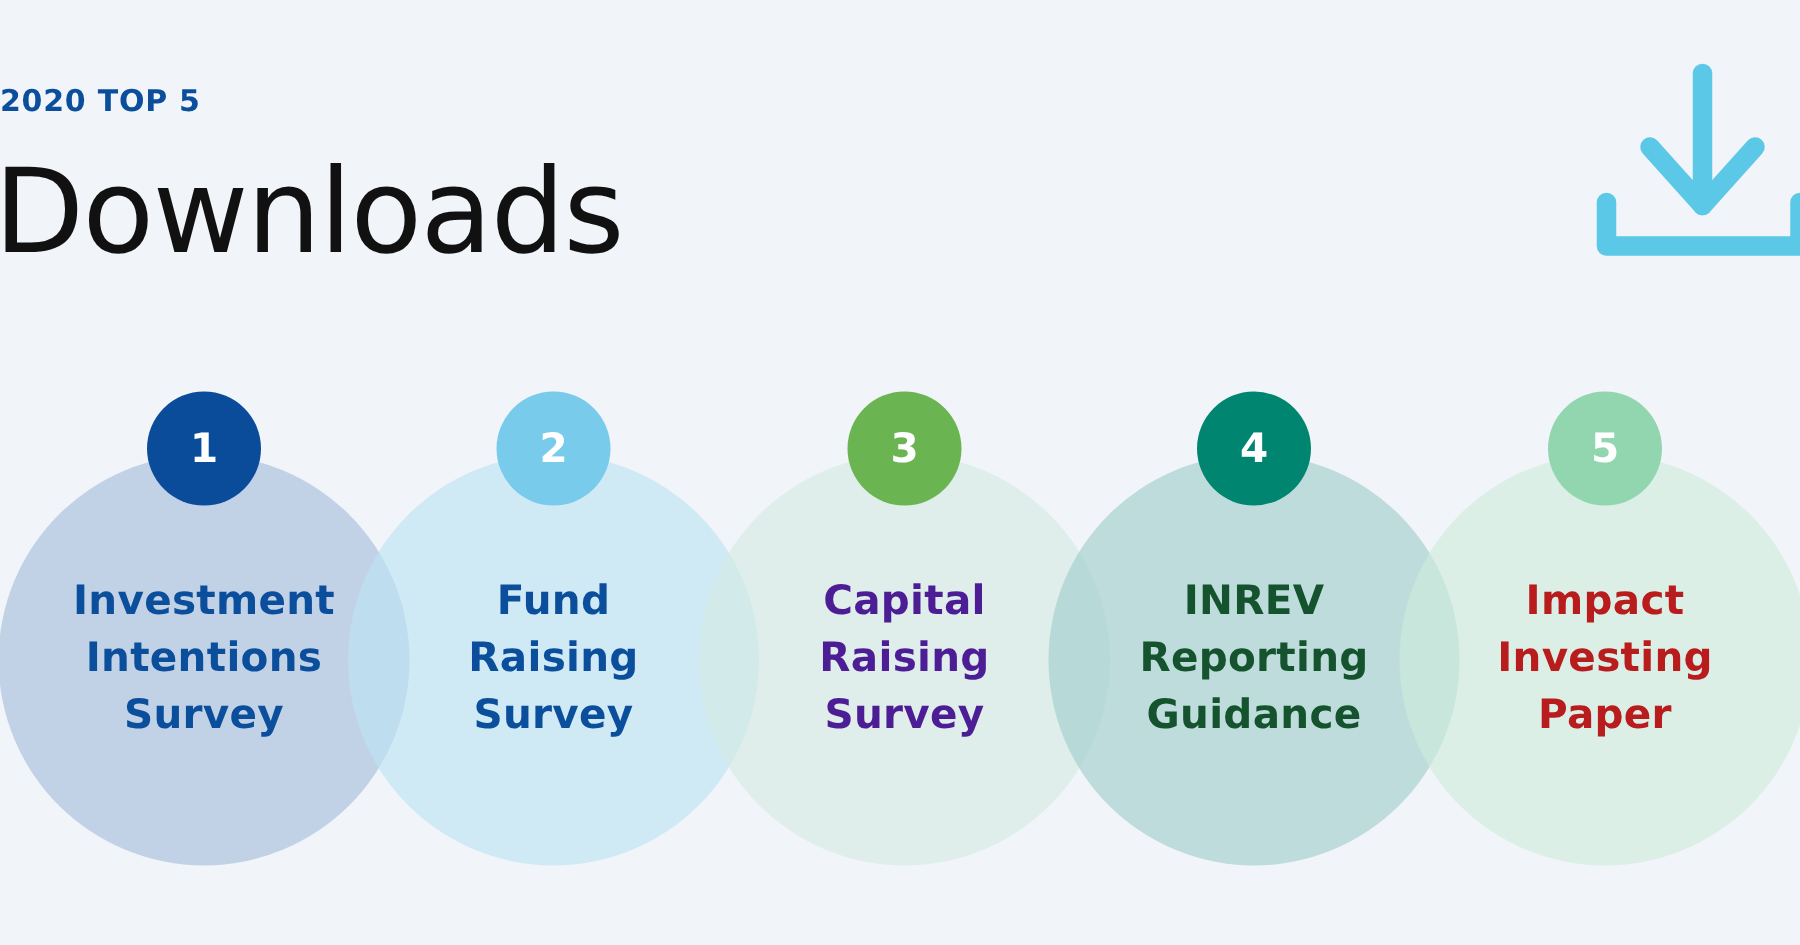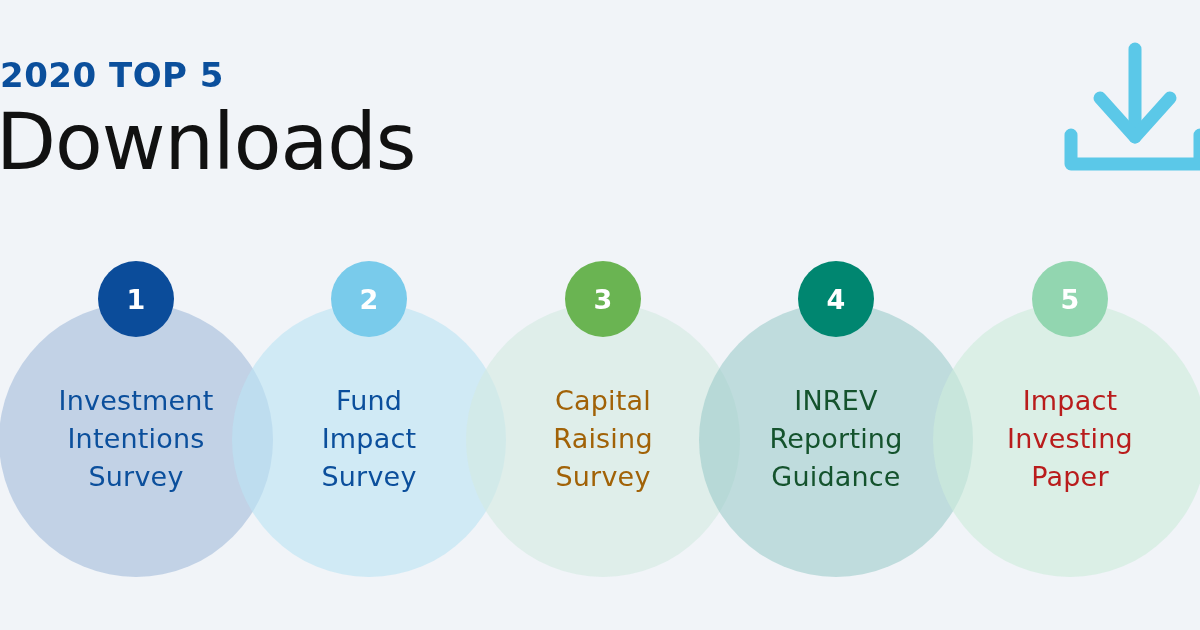--- a/index.html
+++ b/index.html
@@ -11,21 +11,21 @@
       height: 630px;
       background: #f1f4f8;
       position: relative;
       overflow: hidden;
       font-family: "DejaVu Sans", "Liberation Sans", sans-serif;
     }
     .eyebrow {
       position: absolute;
       left: 0px;
       top: 55px;
-      font-size: 34px;
+      font-size: 20px;
       font-weight: bold;
       letter-spacing: 0.5px;
       color: #0b4f9c;
       white-space: nowrap;
     }
     .title {
       position: absolute;
       left: -4px;
       top: 100px;
       font-size: 78px;
@@ -46,21 +46,21 @@
       position: absolute;
       width: 274px;
       height: 274px;
       border-radius: 50%;
       top: 303px;
       display: flex;
       align-items: center;
       justify-content: center;
     }
     .circle-label {
-      font-weight: normal;
+      font-weight: bold;
       font-size: 27px;
       line-height: 38px;
       text-align: center;
       white-space: pre-line;
       position: relative;
       top: -1px;
       letter-spacing: 0.2px;
     }
     .badge {
       position: absolute;
@@ -78,21 +78,21 @@
     }
     
     .c1 { left: -1px;  background: rgba(164, 189, 220, 0.62); }
     .c2 { left: 232px; background: rgba(188, 227, 243, 0.62); }
     .c3 { left: 466px; background: rgba(212, 234, 226, 0.62); }
     .c4 { left: 699px; background: rgba(150, 201, 199, 0.55); }
     .c5 { left: 933px; background: rgba(205, 236, 219, 0.62); }
 
     .c1 .circle-label { color: #0b4f9c; }
     .c2 .circle-label { color: #0b4f9c; }
-    .c3 .circle-label { color: #a16207; }
+    .c3 .circle-label { color: #4c1d95; }
     .c4 .circle-label { color: #14532d; }
     .c5 .circle-label { color: #b91c1c; }
 
     .b1 { left: 98px;  background: #0b4c9a; }
     .b2 { left: 331px; background: #79cbeb; }
     .b3 { left: 565px; background: #6ab452; }
     .b4 { left: 798px; background: #008670; }
     .b5 { left: 1032px; background: #92d6b0; }
   </style>
 </head>
@@ -109,21 +109,21 @@
   </g>
 </svg>
 
 <div class="circle c1">
   <div class="circle-label">Investment
 Intentions
 Survey</div>
 </div>
 <div class="circle c2">
   <div class="circle-label">Fund
-Impact
+Raising
 Survey</div>
 </div>
 <div class="circle c3">
   <div class="circle-label">Capital
 Raising
 Survey</div>
 </div>
 <div class="circle c4">
   <div class="circle-label">INREV
 Reporting

